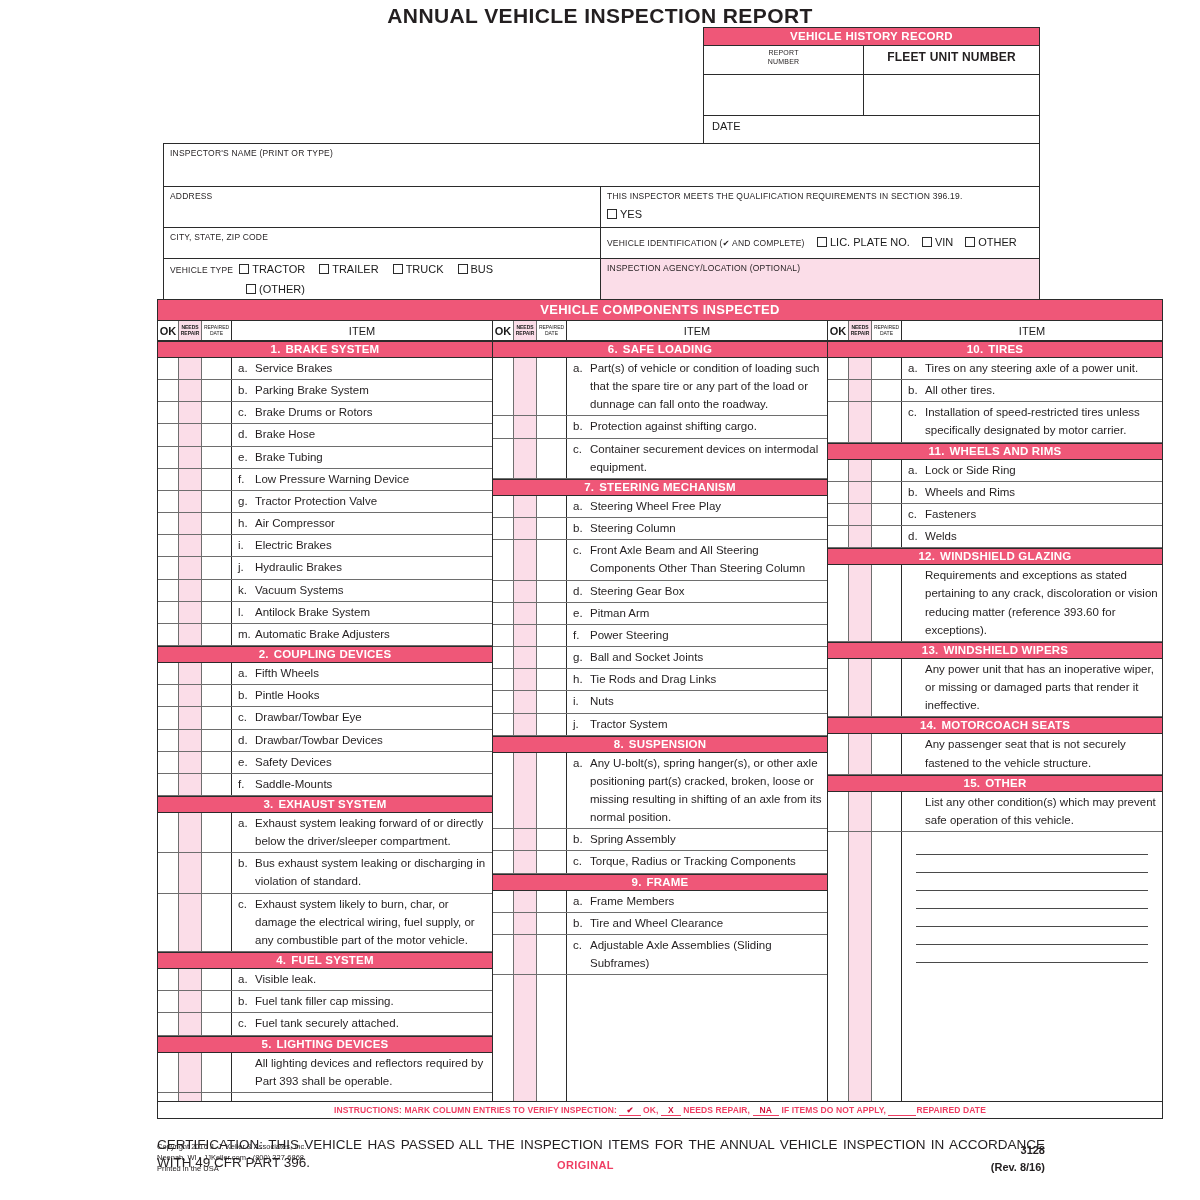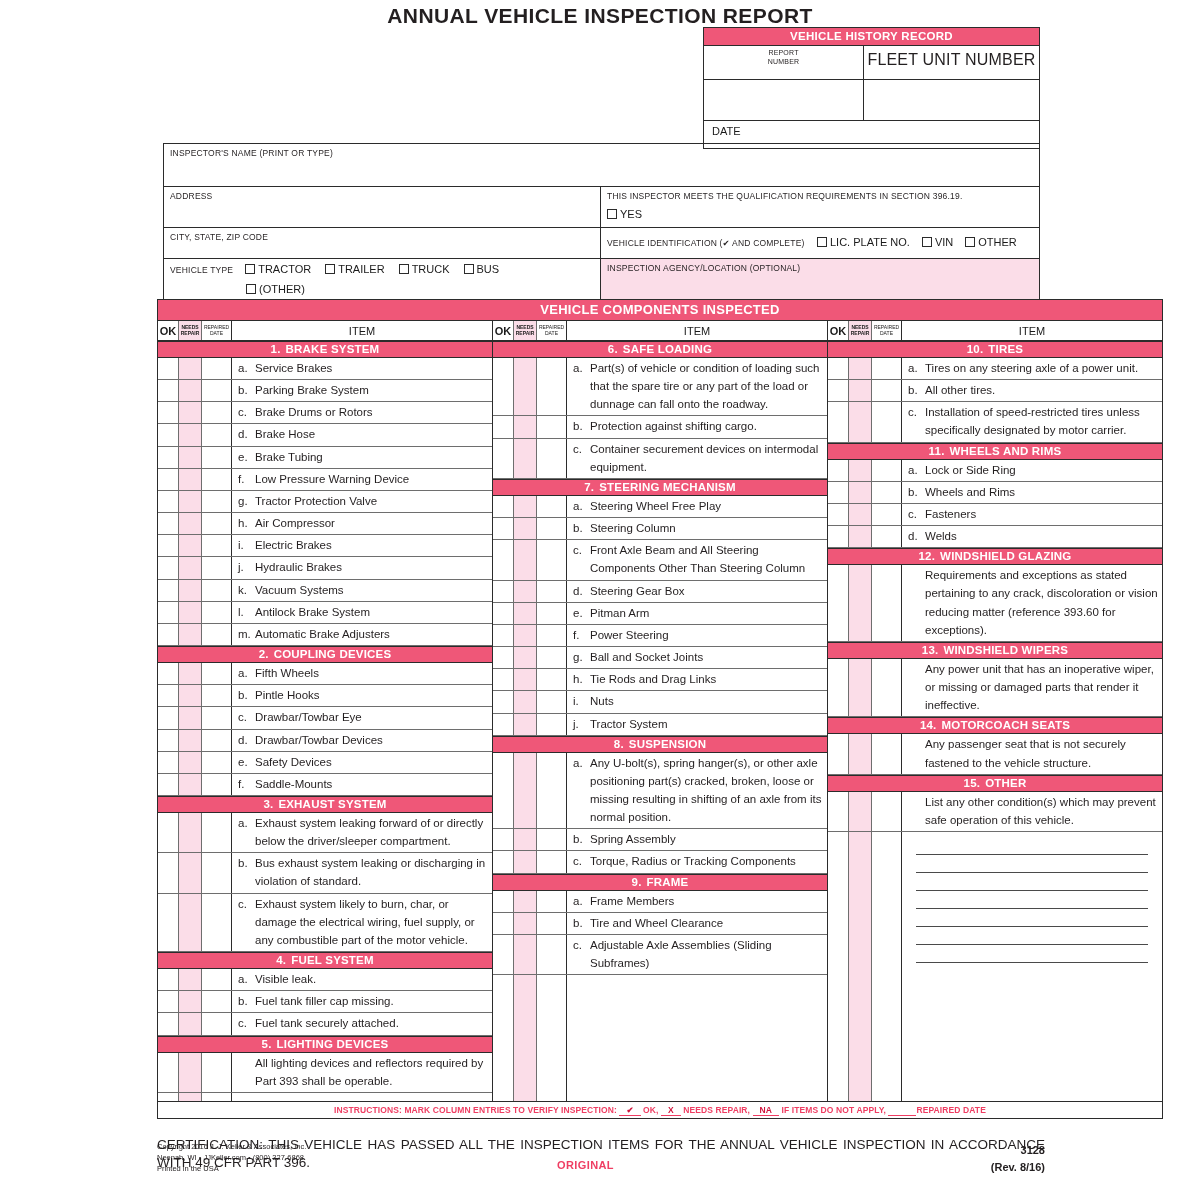--- a/index.html
+++ b/index.html
@@ -24,21 +24,21 @@
   .vhr{position:absolute;left:703px;top:27px;width:337px;border:1.4px solid #2b2b2b;box-sizing:border-box;}
   .vhr-title{
     background:#ef5778;color:#ffffff;text-align:center;
     font-size:11.5px;font-weight:bold;letter-spacing:.3px;
     padding:2px 0 3px;border-bottom:1.4px solid #2b2b2b;
   }
   .vhr-row{display:flex;}
   .vhr-c1{width:160px;border-right:1.4px solid #2b2b2b;box-sizing:border-box;}
   .vhr-c2{flex:1;box-sizing:border-box;}
   .vhr-lbl{text-align:center;font-size:7px;line-height:1.25;padding:3px 0 2px;color:#231f20;letter-spacing:.2px;}
-  .vhr-lbl.big{font-size:16px;padding:4px 0 9px;}
+  .vhr-lbl.big{font-size:12px;padding:4px 0 9px;font-weight:bold;}
   .vhr-hdr{border-bottom:1.4px solid #2b2b2b;}
   .vhr-blank{height:40px;}
   .vhr-date{border-top:1.4px solid #2b2b2b;height:28px;font-size:11px;padding:4px 0 0 8px;box-sizing:border-box;}
 
   
   .carrier{position:absolute;left:163px;top:143px;width:877px;border:1.4px solid #2b2b2b;box-sizing:border-box;}
   .crow{display:flex;border-bottom:1.4px solid #2b2b2b;}
   .crow.last{border-bottom:none;}
   .cleft{width:437px;border-right:1.4px solid #2b2b2b;box-sizing:border-box;padding:4px 0 0 6px;}
   .cright{flex:1;box-sizing:border-box;padding:4px 0 0 6px;}
@@ -46,21 +46,21 @@
   .flabel{font-size:8.5px;letter-spacing:.2px;color:#231f20;}
   .h42{height:42px;}
   .h40{height:40px;}
   .h30{height:30px;}
   .h44{height:44px;}
   .chk{display:inline-block;width:8px;height:8px;border:1.1px solid #2b2b2b;vertical-align:-1px;margin-right:3px;}
   .yesline{margin-top:7px;font-size:11px;}
   .vid-opts{font-size:11px;display:inline;margin-left:8px;}
   .vid-opts span.opt{margin-right:12px;white-space:nowrap;}
   .vt-line1{font-size:11px;}
-  .vt-line1 .lbl{font-size:8.5px;margin-right:12px;}
+  .vt-line1 .lbl{font-size:8.5px;margin-right:6px;}
   .vt-line1 .opt{margin-right:14px;white-space:nowrap;}
   .vt-line2{font-size:11px;margin-top:8px;margin-left:76px;}
 
   
   .vci{position:absolute;left:157px;top:299px;width:1006px;border:1.4px solid #2b2b2b;box-sizing:border-box;}
   .vci-title{
     background:#ef5778;color:#ffffff;text-align:center;
     font-size:13px;font-weight:bold;letter-spacing:.3px;
     padding:2px 0 3px;border-bottom:1.2px solid #2b2b2b;
   }

